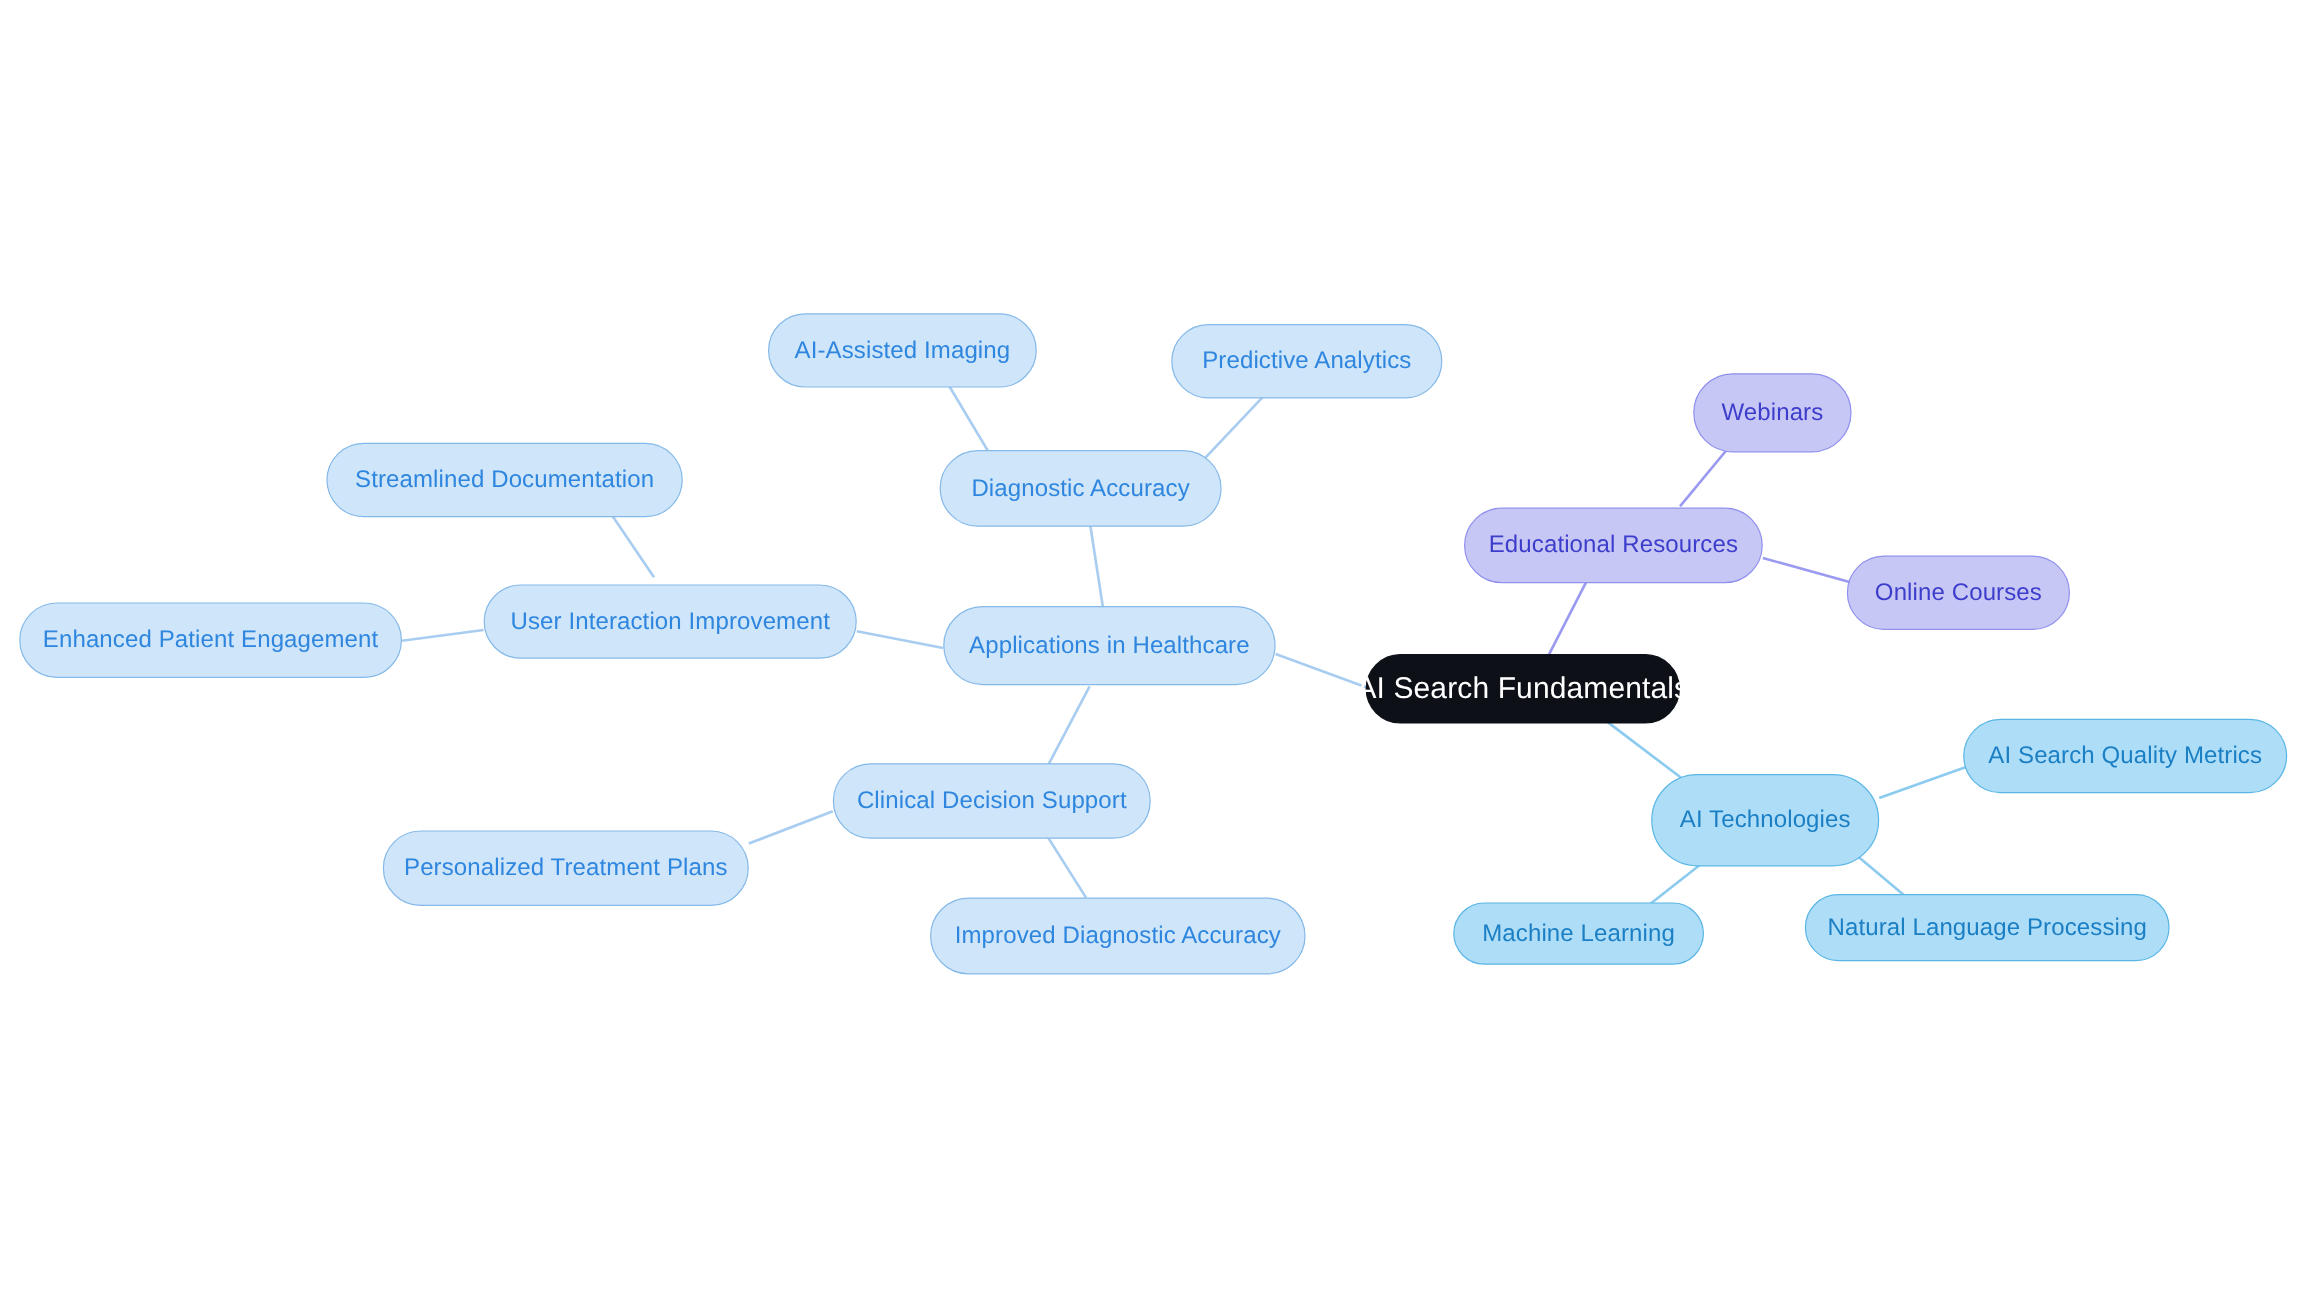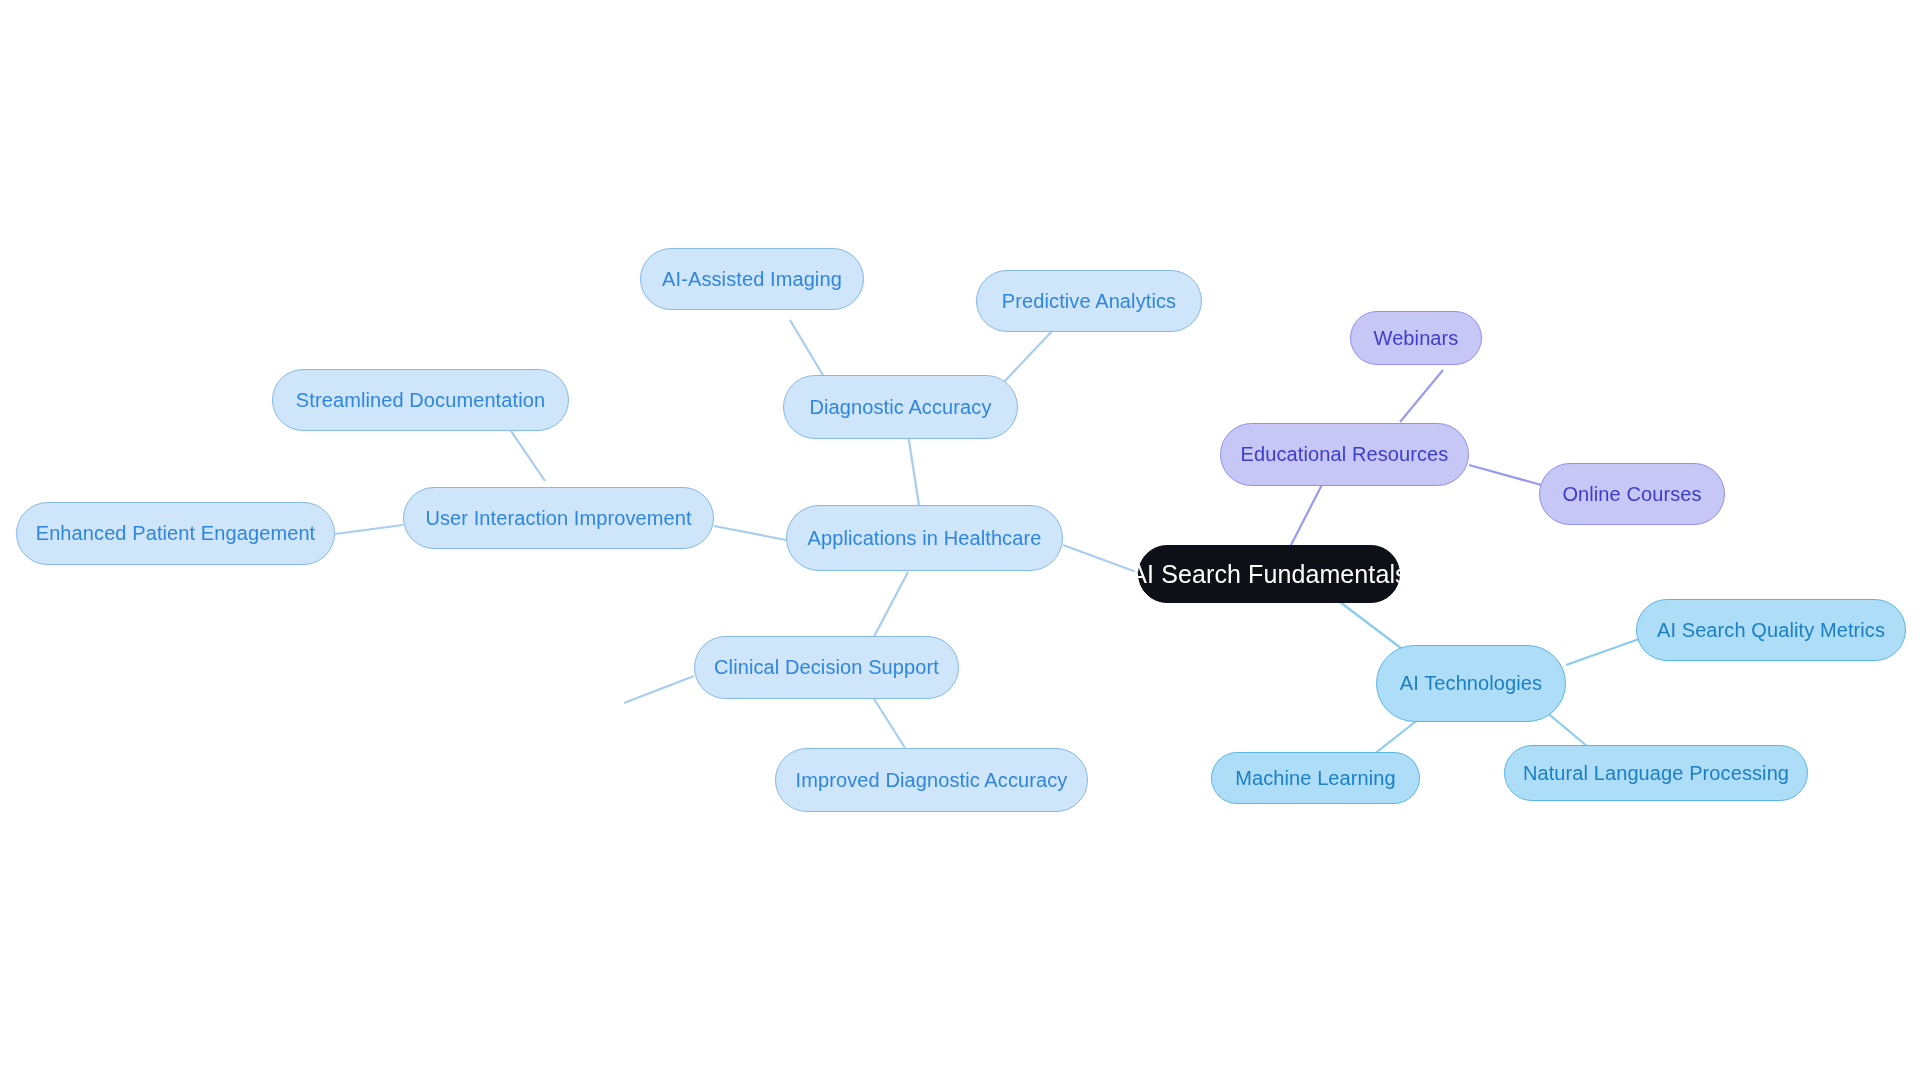--- a/index.html
+++ b/index.html
@@ -113,21 +113,21 @@
   </div>
 
   <div class="node node-blue" style="left:786px; top:505px; width:277px; height:66px;">
     <span>Applications in Healthcare</span>
   </div>
 
   <div class="node node-blue" style="left:783px; top:375px; width:235px; height:64px;">
     <span>Diagnostic Accuracy</span>
   </div>
 
-  <div class="node node-blue" style="left:640px; top:248px; width:224px; height:62px;">
+  <div class="node node-blue" style="left:640px; top:261px; width:224px; height:62px;">
     <span>AI-Assisted Imaging</span>
   </div>
 
   <div class="node node-blue" style="left:976px; top:270px; width:226px; height:62px;">
     <span>Predictive Analytics</span>
   </div>
 
   <div class="node node-blue" style="left:403px; top:487px; width:311px; height:62px;">
     <span>User Interaction Improvement</span>
   </div>
@@ -137,30 +137,33 @@
   </div>
 
   <div class="node node-blue" style="left:16px; top:502px; width:319px; height:63px;">
     <span>Enhanced Patient Engagement</span>
   </div>
 
   <div class="node node-blue" style="left:694px; top:636px; width:265px; height:63px;">
     <span>Clinical Decision Support</span>
   </div>
 
+  <div class="node node-blue" style="left:319px; top:692px; width:305px; height:63px;">
+    <span>Personalized Treatment Plans</span>
+  </div>
 
   <div class="node node-blue" style="left:775px; top:748px; width:313px; height:64px;">
     <span>Improved Diagnostic Accuracy</span>
   </div>
 
   <div class="node node-purple" style="left:1220px; top:423px; width:249px; height:63px;">
     <span>Educational Resources</span>
   </div>
 
-  <div class="node node-purple" style="left:1350px; top:311px; width:132px; height:54px;text-align:right;">
+  <div class="node node-purple" style="left:1411px; top:311px; width:132px; height:66px;text-align:right;">
     <span>Webinars</span>
   </div>
 
   <div class="node node-purple" style="left:1539px; top:463px; width:186px; height:62px;">
     <span>Online Courses</span>
   </div>
 
   <div class="node node-cyan" style="left:1376px; top:645px; width:190px; height:77px;">
     <span>AI Technologies</span>
   </div>

